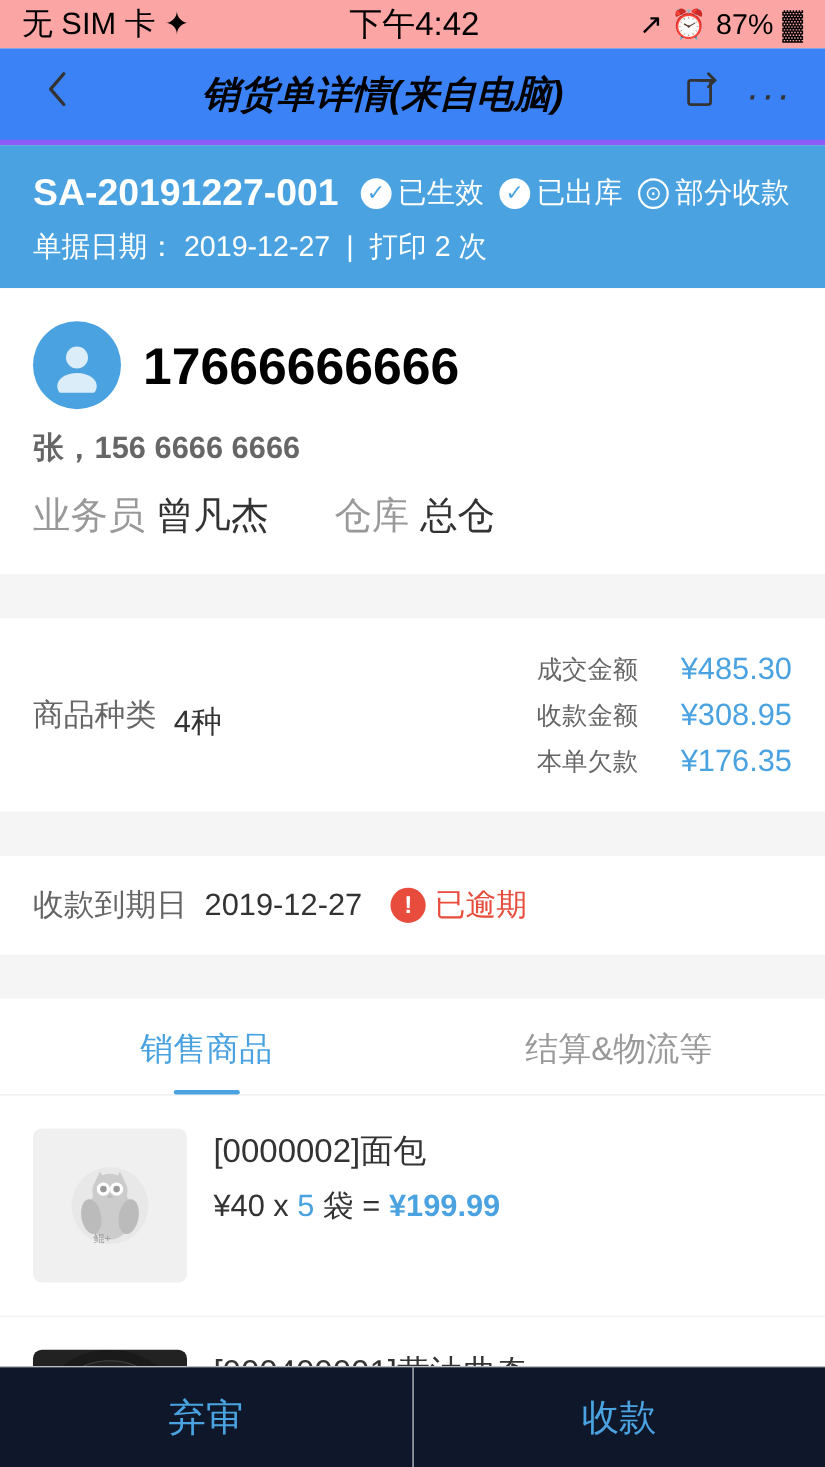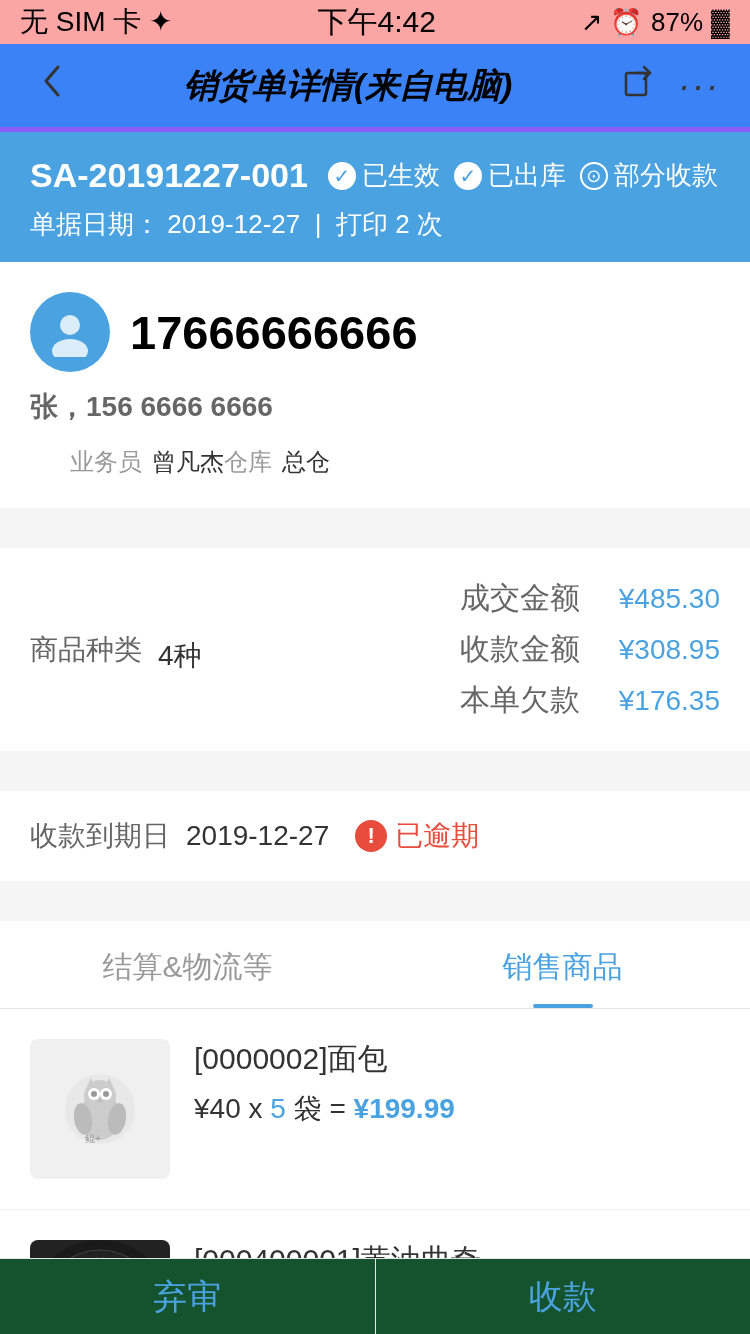--- a/index.html
+++ b/index.html
@@ -133,23 +133,23 @@
       color: #000000;
     }
     .customer-contact {
       font-size: 28px;
       color: #666;
       margin-bottom: 20px;
       font-weight: bold;
     }
     .customer-meta {
       display: flex;
-      font-size: 24px;
+      gap: 60px;
+      font-size: 34px;
       color: #666;
-      margin-left: 40px;
     }
     .customer-meta-item {
       display: flex;
       align-items: center;
       gap: 10px;
     }
     .customer-meta-label { color: #999; }
     .customer-meta-value { color: #333; }
 
     
@@ -172,21 +172,21 @@
       display: flex;
       flex-direction: column;
       align-items: flex-end;
       gap: 10px;
     }
     .stats-row {
       display: flex;
       align-items: center;
       gap: 20px;
     }
-    .stats-row-label { font-size: 30px; color: #666; }
+    .stats-row-label { font-size: 23px; color: #666; }
     .stats-row-value { font-size: 28px; color: #4aa3e0; min-width: 120px; text-align: right; }
 
     
     .due-section {
       background: #fff;
       padding: 26px 30px;
       margin-top: 20px;
       display: flex;
       align-items: center;
       gap: 16px;
@@ -301,22 +301,22 @@
     }
     .product-price-qty { color: #4aa3e0; }
     .product-price-total { color: #4aa3e0; font-weight: 600; }
 
     
     .bottom-bar {
       position: fixed;
       bottom: 0;
       left: 0;
       width: 750px;
-      height: 76px;
-      background: #14532d;
+      height: 92px;
+      background: #0f172a;
       border-top: 1px solid #e5e5e5;
       display: flex;
     }
     .bottom-btn {
       flex: 1;
       display: flex;
       align-items: center;
       justify-content: center;
       font-size: 34px;
       cursor: pointer;
@@ -440,26 +440,26 @@
   <span class="due-date">2019-12-27</span>
   <div class="overdue-badge">
     <span class="overdue-icon">!</span>
     <span class="overdue-text">已逾期</span>
   </div>
 </div>
 
 <div style="height:20px;background:#f5f5f5;"></div>
 
 <div class="tab-bar">
-  <div class="tab-item inactive">
-    <span>结算&amp;物流等</span>
-  </div>
   <div class="tab-item active">
     <span>销售商品</span>
     <div class="tab-underline"></div>
+  </div>
+  <div class="tab-item inactive">
+    <span>结算&amp;物流等</span>
   </div>
 </div>
 
 <div class="product-list">
 
   <div class="product-item">
     <div class="product-thumb">
 
       <svg width="90" height="90" viewBox="0 0 90 90" fill="none">
         <circle cx="45" cy="45" r="35" fill="#e8e8e8"></circle>

